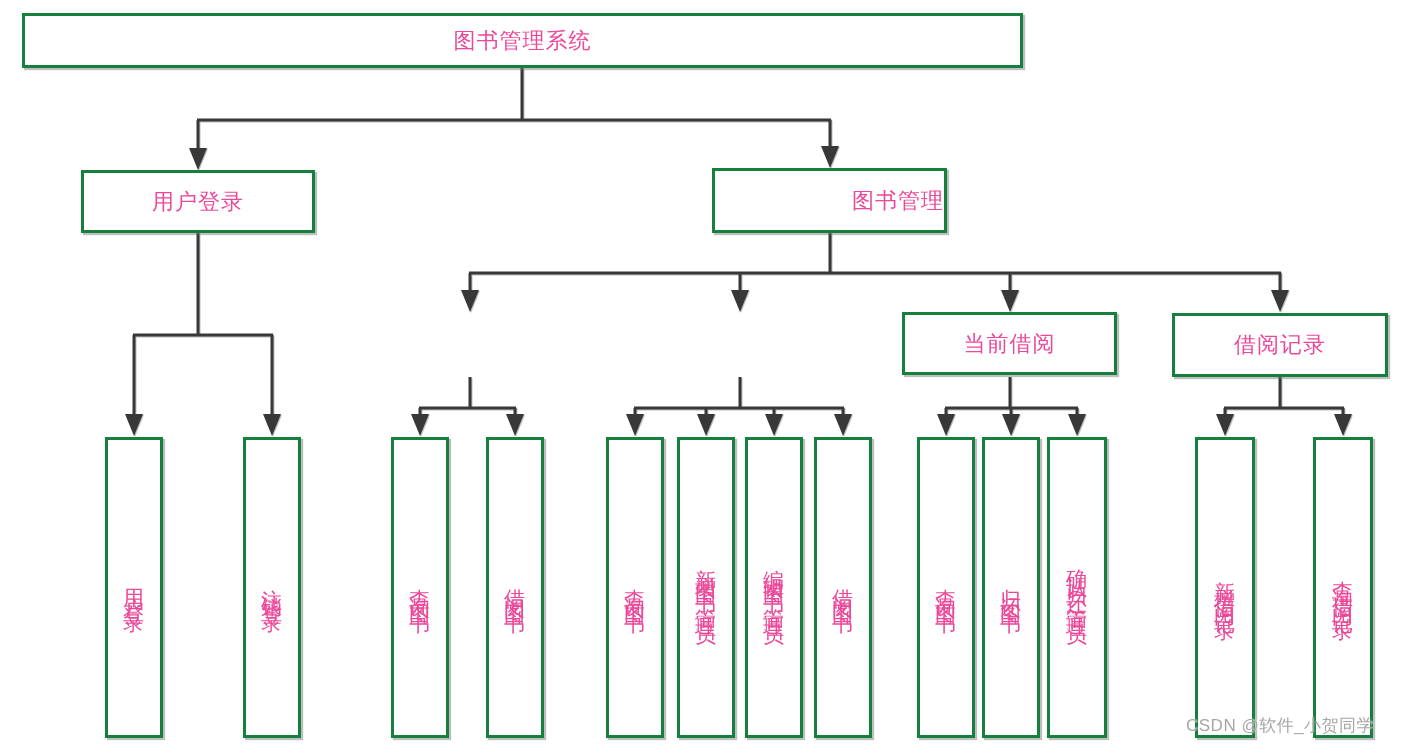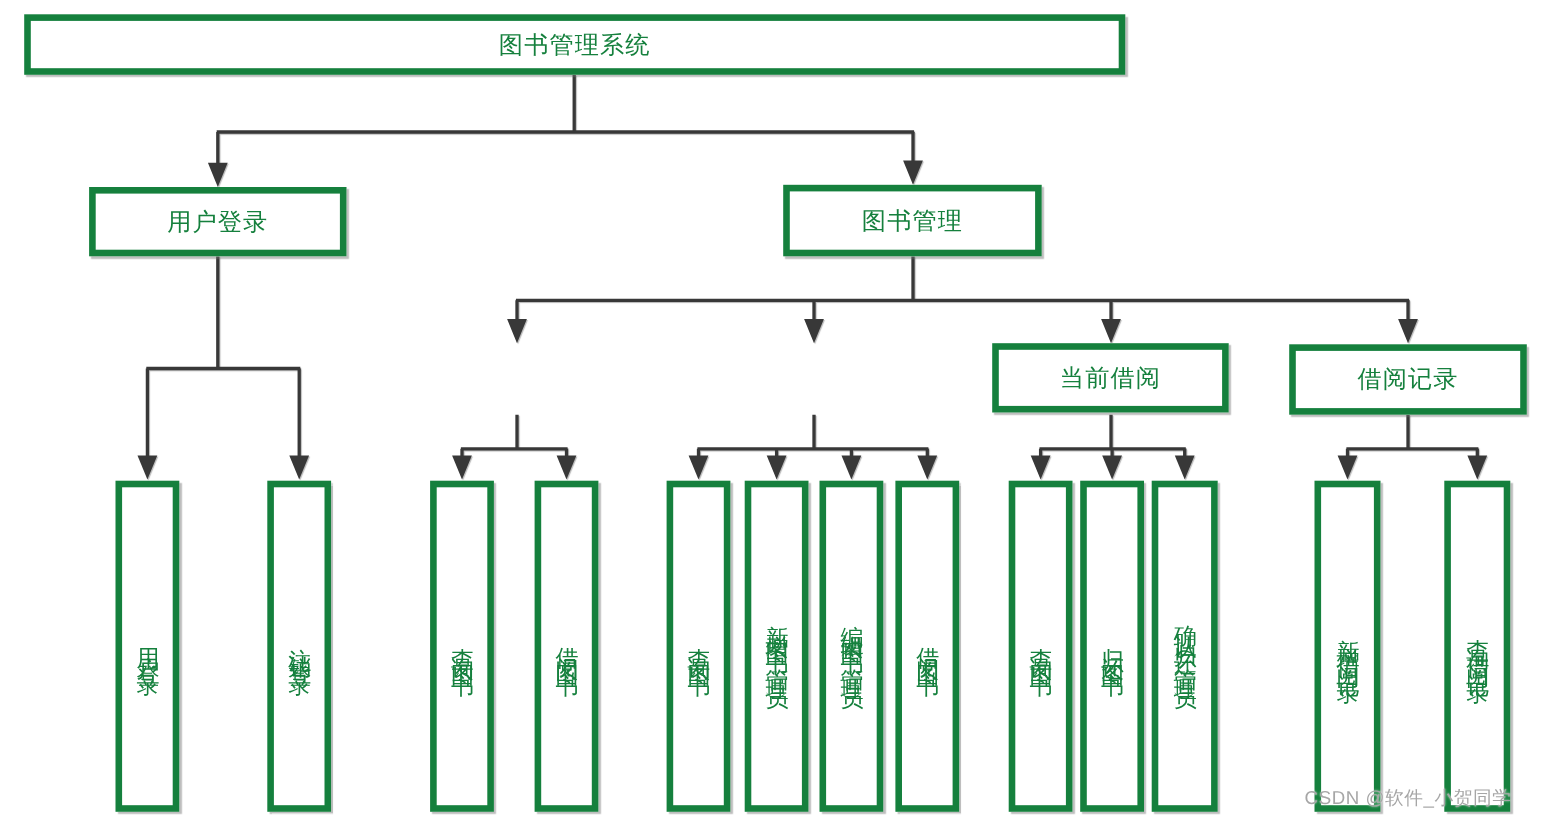--- a/index.html
+++ b/index.html
@@ -19,25 +19,25 @@
     position: absolute;
     left: 0; top: 0;
     width: 1405px;
     height: 747px;
     filter: drop-shadow(1.5px 1.5px 0.6px rgba(110,110,110,0.45));
   }
   .box {
     position: absolute;
     box-sizing: border-box;
     background: #ffffff;
-    border: 6px solid #15803d;
+    border: 3px solid #15803d;
     display: flex;
     align-items: center;
     justify-content: center;
-    color: #15803d;
+    color: #ec4899;
     box-shadow: 2px 2px 1px rgba(110,110,110,0.45);
   }
   .hbox {
     font-size: 22px;
     letter-spacing: 1px;
   }
   .vbox {
     top: 437px;
     height: 301px;
     font-size: 21px;
@@ -98,21 +98,21 @@
     </g>
   </svg>
 
   <div class="box hbox" style="left:22px; top:13px; width:1001px; height:55px;">
     <span>图书管理系统</span>
   </div>
 
   <div class="box hbox" style="left:81px; top:170px; width:234px; height:63px;">
     <span>用户登录</span>
   </div>
-  <div class="box hbox" style="left:712px; top:168px; width:235px; height:65px;">
+  <div class="box hbox" style="left:712px; top:168px; width:235px; height:65px;justify-content:flex-end;">
     <span>图书管理</span>
   </div>
 
   <div class="box hbox" style="left:902px; top:312px; width:215px; height:63px;">
     <span>当前借阅</span>
   </div>
   <div class="box hbox" style="left:1172px; top:313px; width:216px; height:64px;">
     <span>借阅记录</span>
   </div>
 

